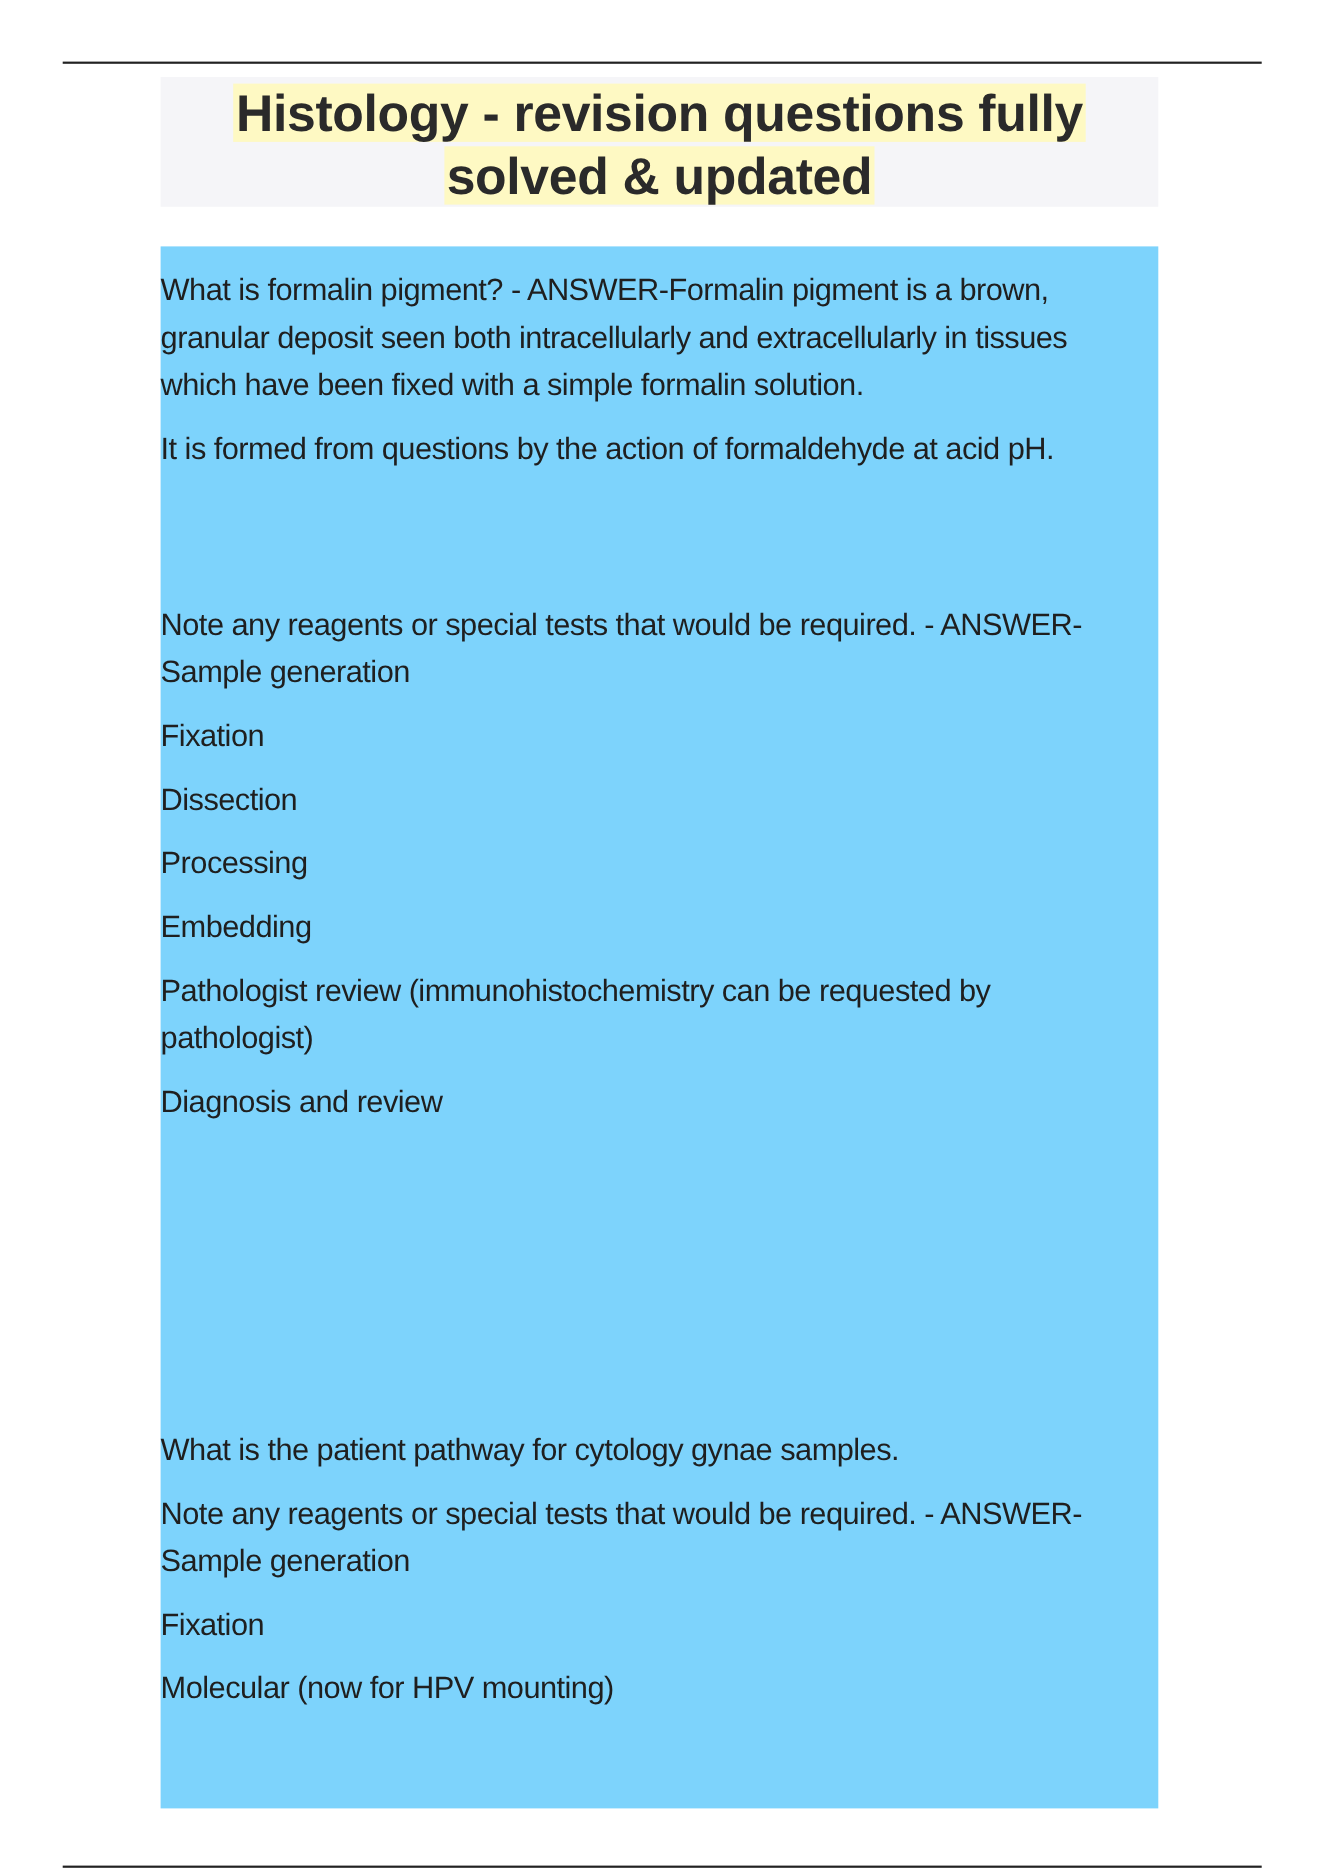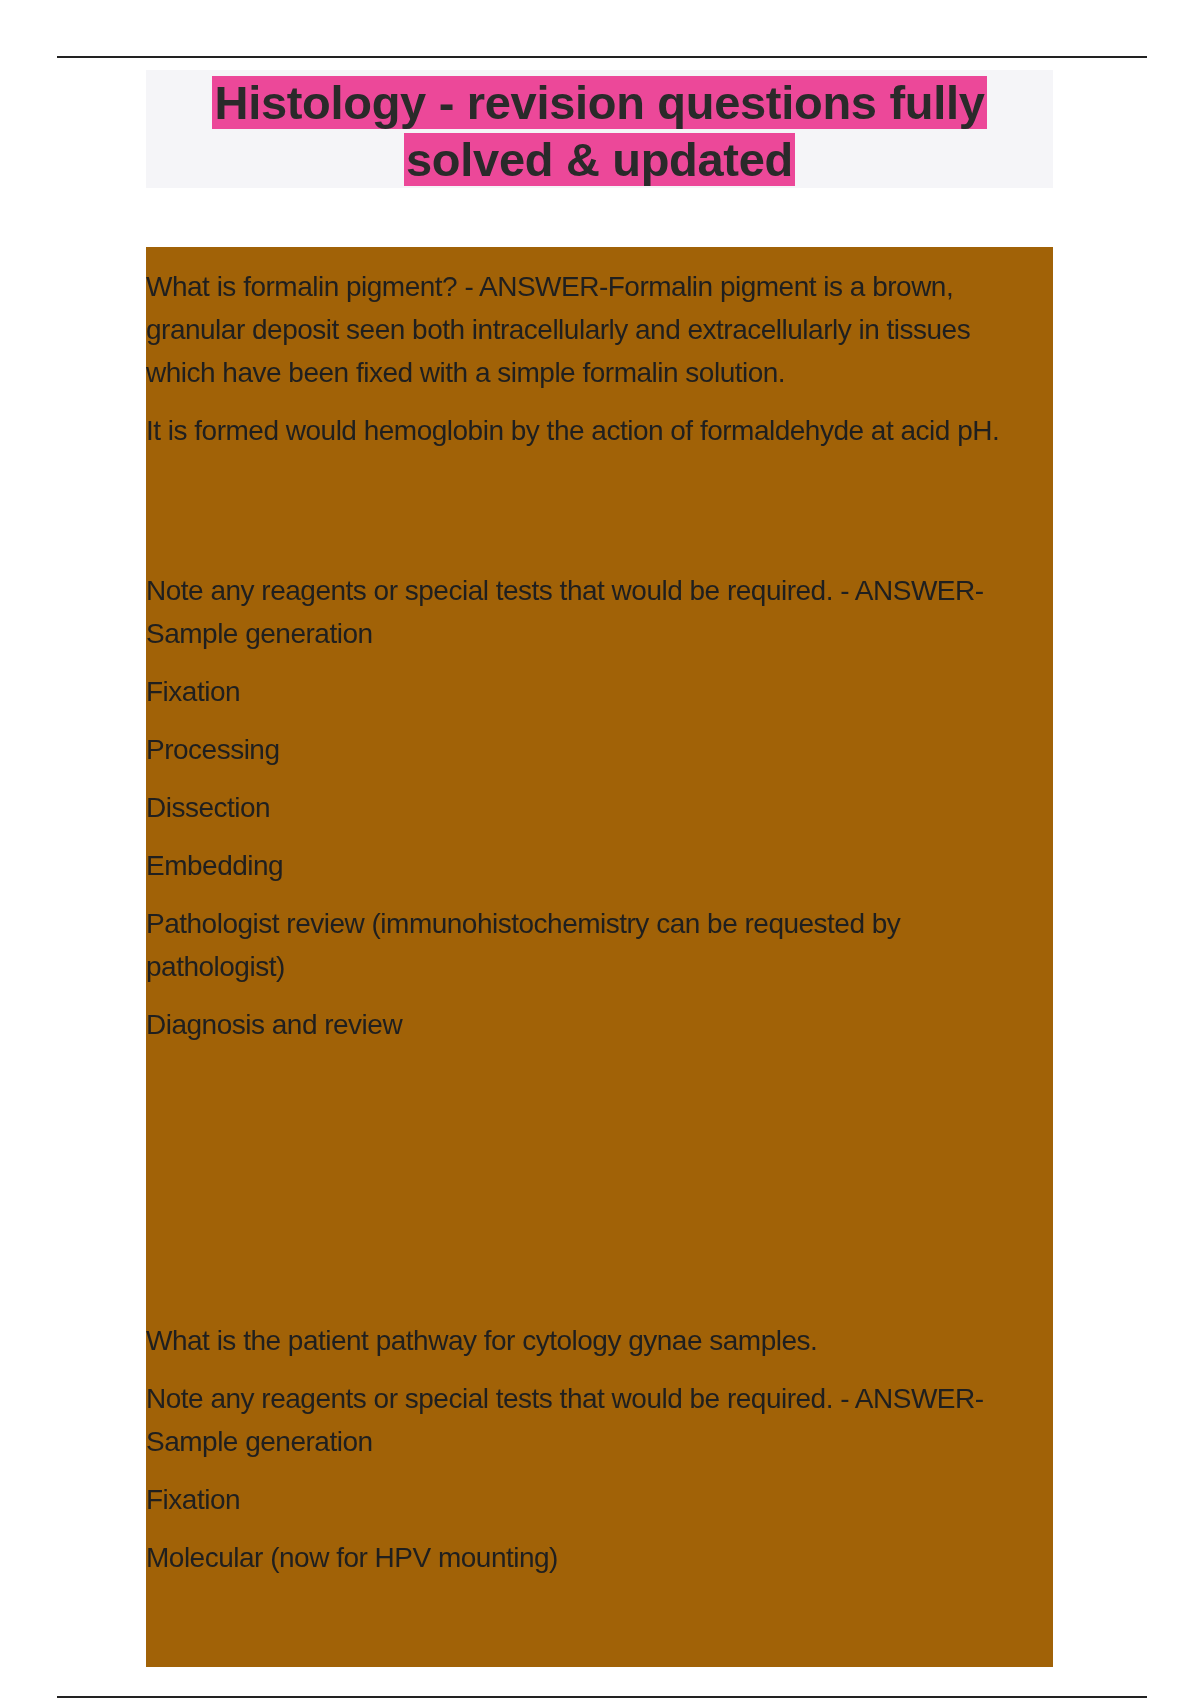--- a/index.html
+++ b/index.html
@@ -38,33 +38,33 @@
       margin: 0;
       padding-top: 4px;
       font-family: "Liberation Sans", sans-serif;
       font-weight: bold;
       font-size: 47px;
       line-height: 57px;
       color: #2a2a2a;
       letter-spacing: -0.3px;
     }
     .title .hl {
-      background: #ec4899;
+      background: #fef9c3;
       padding: 0 2px;
       box-decoration-break: clone;
       -webkit-box-decoration-break: clone;
     }
 
     .content {
       position: absolute;
       left: 146px;
-      top: 247px;
+      top: 224px;
       width: 907px;
       height: 1420px;
-      background: #a16207;
+      background: #7dd3fc;
     }
     .content p {
       margin: 0;
       font-family: "Liberation Sans", sans-serif;
       font-size: 28px;
       line-height: 43px;
       color: #1f1f1f;
       letter-spacing: -0.5px;
     }
     .para { margin-bottom: 15px !important; }
@@ -82,28 +82,28 @@
   <h1 class="title">
     <span class="hl">Histology - revision questions fully</span><br>
     <span class="hl">solved &amp; updated</span>
   </h1>
 </div>
 
 <div class="content">
 
   <div class="qa-block qa1">
     <p class="para">What is formalin pigment? - ANSWER-Formalin pigment is a brown, granular deposit seen both intracellularly and extracellularly in tissues which have been fixed with a simple formalin solution.</p>
-    <p class="para">It is formed would hemoglobin by the action of formaldehyde at acid pH.</p>
+    <p class="para">It is formed from questions by the action of formaldehyde at acid pH.</p>
   </div>
 
   <div class="qa-block qa2">
     <p class="para">Note any reagents or special tests that would be required. - ANSWER-Sample generation</p>
     <p class="para">Fixation</p>
+    <p class="para">Dissection</p>
     <p class="para">Processing</p>
-    <p class="para">Dissection</p>
     <p class="para">Embedding</p>
     <p class="para">Pathologist review (immunohistochemistry can be requested by pathologist)</p>
     <p class="para">Diagnosis and review</p>
   </div>
 
   <div class="qa-block qa3">
     <p class="para">What is the patient pathway for cytology gynae samples.</p>
     <p class="para">Note any reagents or special tests that would be required. - ANSWER-Sample generation</p>
     <p class="para">Fixation</p>
     <p class="para">Molecular (now for HPV mounting)</p>

